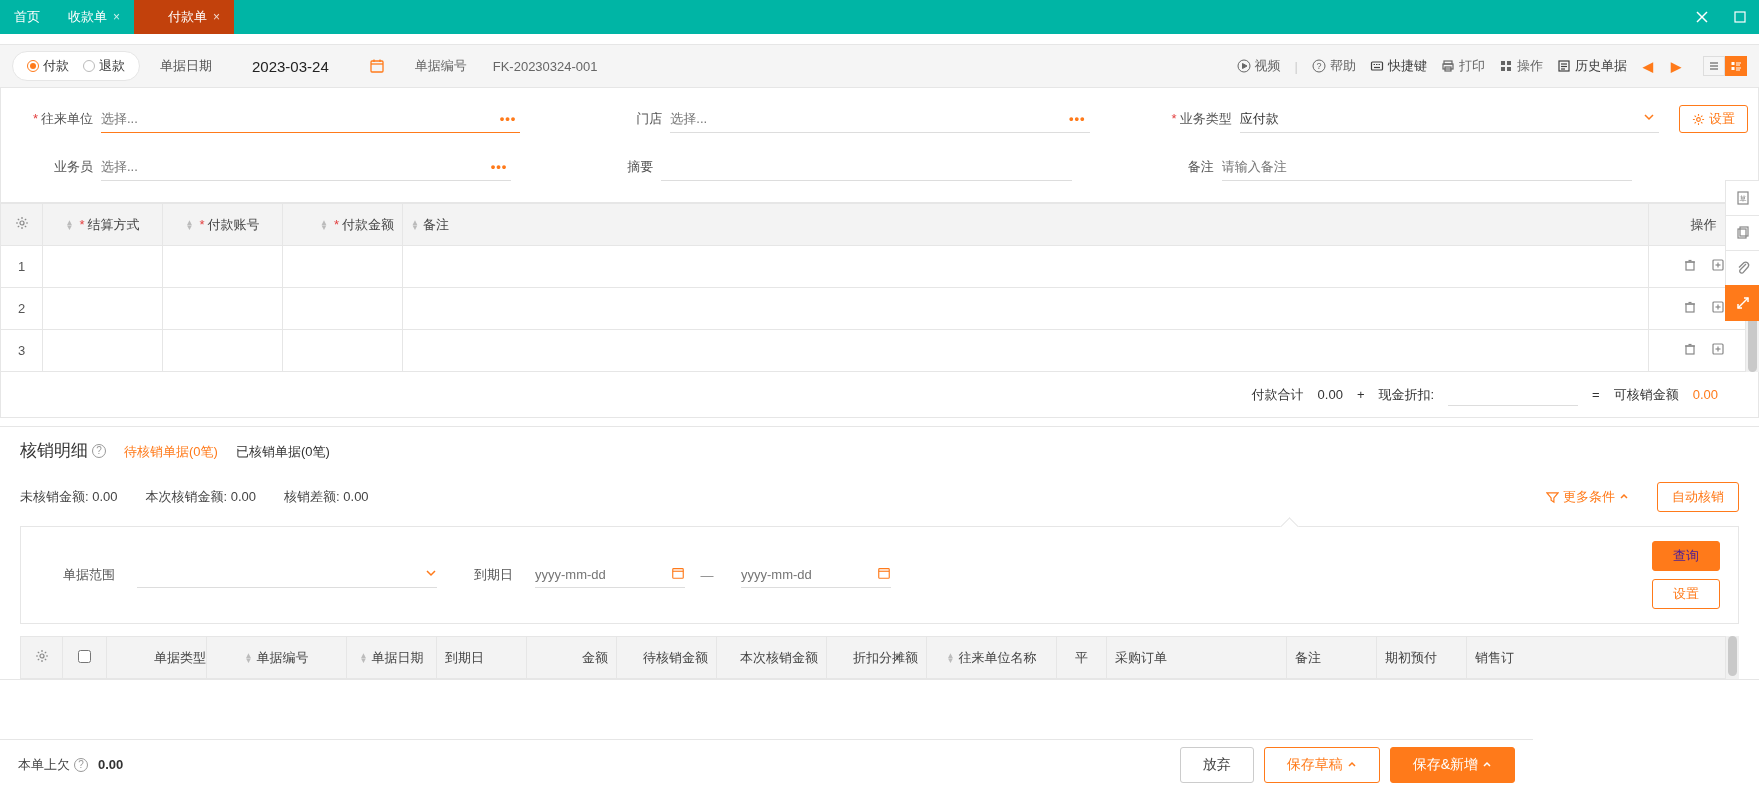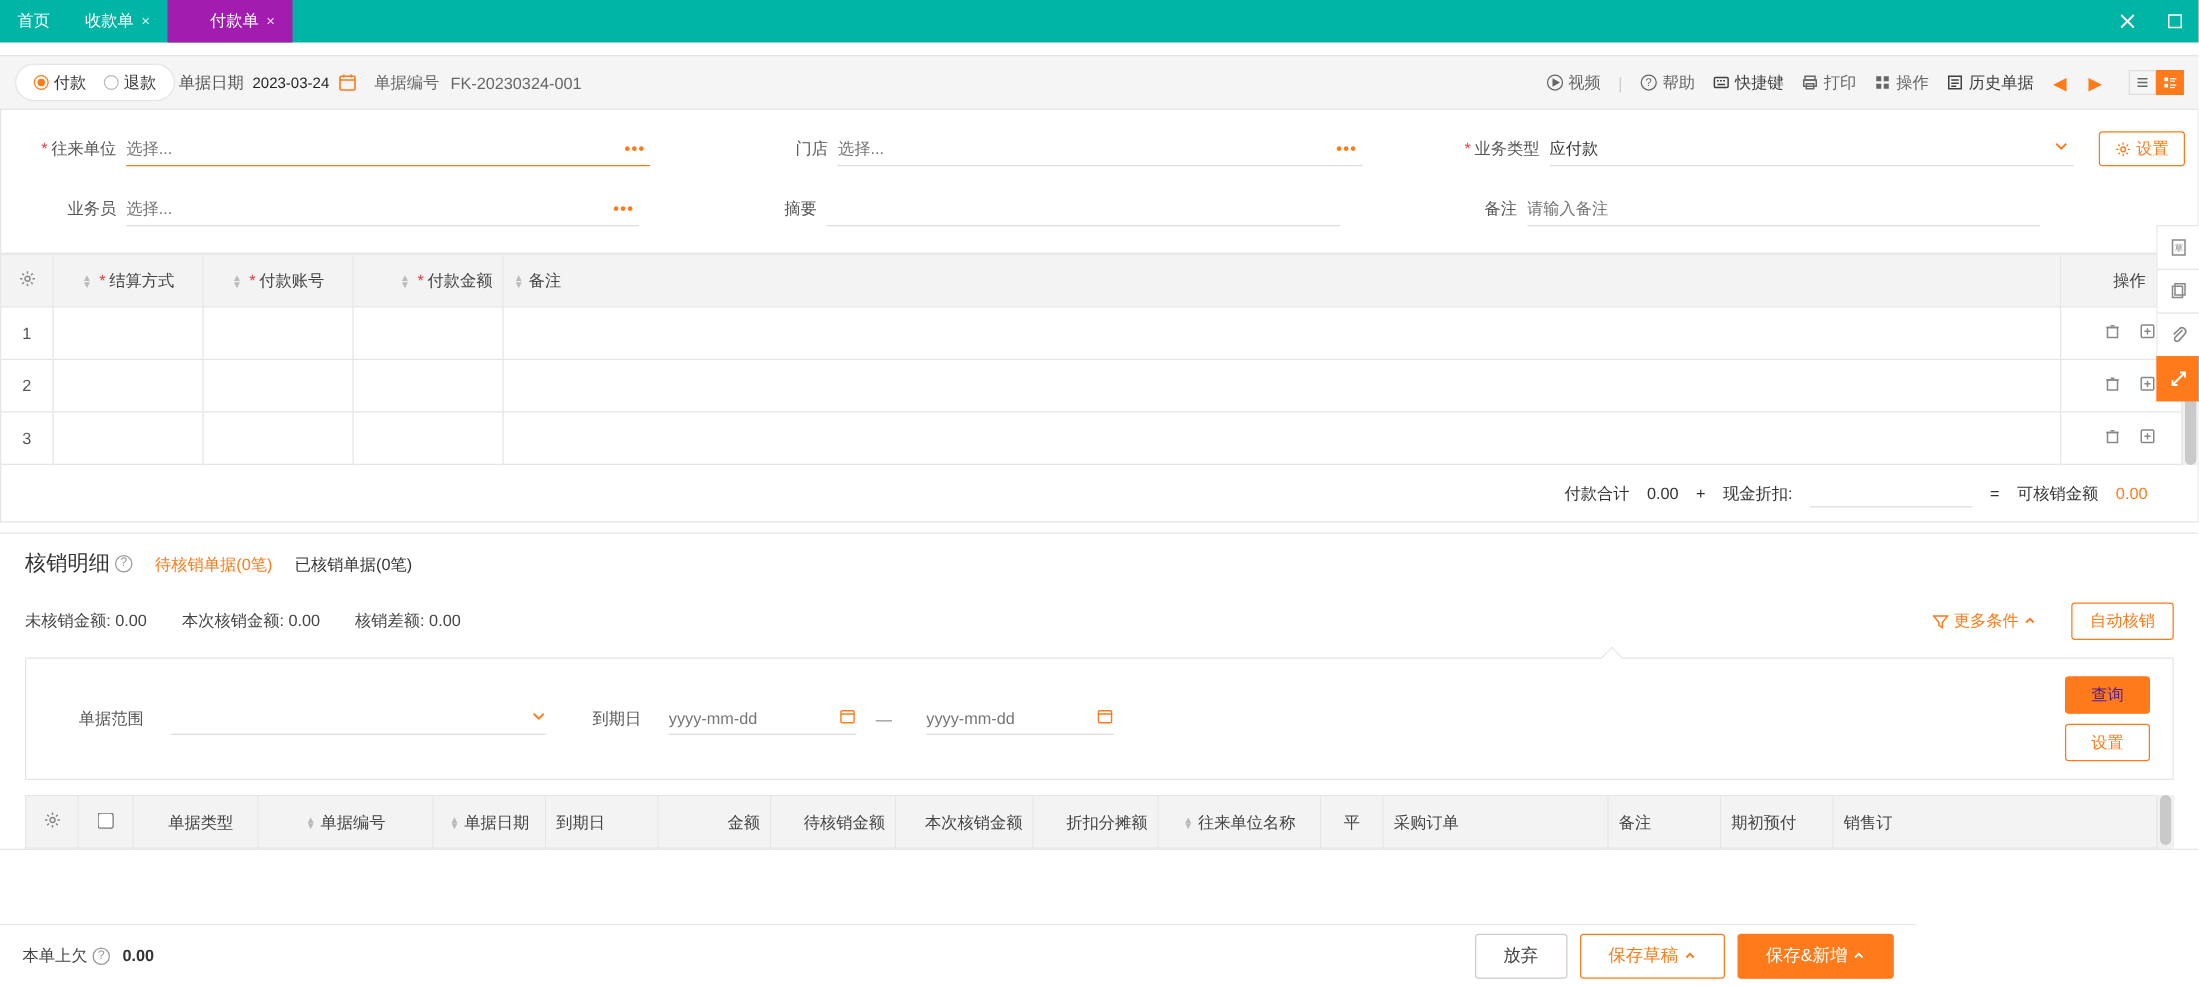--- a/index.html
+++ b/index.html
@@ -1,35 +1,35 @@
 <!DOCTYPE html>
 <html><head>
 <meta charset="utf-8">
 <style>
 * { box-sizing: border-box; margin: 0; padding: 0; }
 body { font-family: "Microsoft YaHei", Arial, sans-serif; font-size: 13px; color: #333; background: #fff; }
 
 
 .topbar { display: flex; height: 34px; background: #00b5a5; align-items: stretch; }
 .topbar .tab { display: flex; align-items: center; padding: 0 14px; color: #fff; font-size: 13px; cursor: pointer; gap: 6px; }
-.topbar .tab.active { background: #a21caf; padding-left: 34px; }
+.topbar .tab.active { background: #c2410c; padding-left: 34px; }
 .topbar .tab .close-x { font-size: 12px; opacity: .8; }
 .topbar .spacer { flex: 1; }
 .topbar .win-btn { width: 38px; display: flex; align-items: center; justify-content: center; color: #fff; cursor: pointer; }
 .topbar .win-btn svg { width: 14px; height: 14px; }
 
 
-.toolbar { display: flex; align-items: center; height: 44px; background: #f5f5f5; border: 1px solid #e6e6e6; border-left: none; border-right: none; margin: 10px 0 0 0; padding: 0 12px; gap: 3px; }
+.toolbar { display: flex; align-items: center; height: 44px; background: #f5f5f5; border: 1px solid #e6e6e6; border-left: none; border-right: none; margin: 10px 0 0 0; padding: 0 12px; gap: 20px; }
 .radio-group { display: flex; align-items: center; gap: 14px; background: #fff; border: 1px solid #e6e6e6; border-radius: 18px; padding: 4px 14px; height: 30px; }
 .radio-item { display: flex; align-items: center; gap: 4px; cursor: pointer; font-size: 13px; }
 .radio-dot { width: 12px; height: 12px; border: 1px solid #bbb; border-radius: 50%; display: inline-flex; align-items: center; justify-content: center; }
 .radio-dot.checked { border-color: #ff7a1a; }
 .radio-dot.checked::after { content: ""; width: 6px; height: 6px; background: #ff7a1a; border-radius: 50%; }
 .tb-label { color: #555; }
-.tb-date { color: #222; font-size: 12px; margin: 0 4px; }
+.tb-date { color: #222; font-size: 15px; margin: 0 20px; }
 .tb-icon { color: #ff7a1a; display: inline-flex; }
 .tb-no { color: #666; margin-left: 10px; }
 .tb-actions { display: flex; align-items: center; gap: 14px; color: #666; }
 .tb-actions .act { display: inline-flex; align-items: center; gap: 4px; cursor: pointer; }
 .tb-actions .act.orange { color: #404040; }
 .tb-sep { color: #ccc; }
 .arrow-btn { color: #ff7a1a; cursor: pointer; font-weight: bold; padding: 0 2px; }
 .view-mode { display: flex; gap: 0; margin-left: 6px; }
 .view-mode .vm { width: 22px; height: 20px; border: 1px solid #ddd; display: flex; align-items: center; justify-content: center; cursor: pointer; }
 .view-mode .vm.active { background: #ff7a1a; border-color: #ff7a1a; color: #fff; }
@@ -472,21 +472,21 @@
 
   <div class="detail-grid" style="position:relative">
     <table class="grid">
       <thead>
         <tr>
           <th class="gear-col"><svg width="14" height="14" viewBox="0 0 14 14" fill="none" stroke="currentColor" stroke-width="1.2">
                   <circle cx="7" cy="7" r="2"></circle>
                   <path d="M7 1v2M7 11v2M1 7h2M11 7h2M2.8 2.8l1.4 1.4M9.8 9.8l1.4 1.4M11.2 2.8l-1.4 1.4M4.2 9.8l-1.4 1.4"></path>
                 </svg></th>
           <th style="width:44px"><input type="checkbox" style=""></th>
-          <th style="width:100px;text-align:center;padding-left:8px">单据类型</th>
+          <th style="width:100px;text-align:right;padding-left:8px">单据类型</th>
           <th style="width:140px"><span class="sort-arrows">
                   <span>▲</span>
                   <span>▼</span>
                 </span><span>单据编号</span></th>
           <th style="width:90px"><span class="sort-arrows">
                   <span>▲</span>
                   <span>▼</span>
                 </span><span>单据日期</span></th>
           <th style="width:90px;text-align:left;padding-left:8px">到期日</th>
           <th style="width:90px;text-align:right;padding-right:8px">金额</th>

